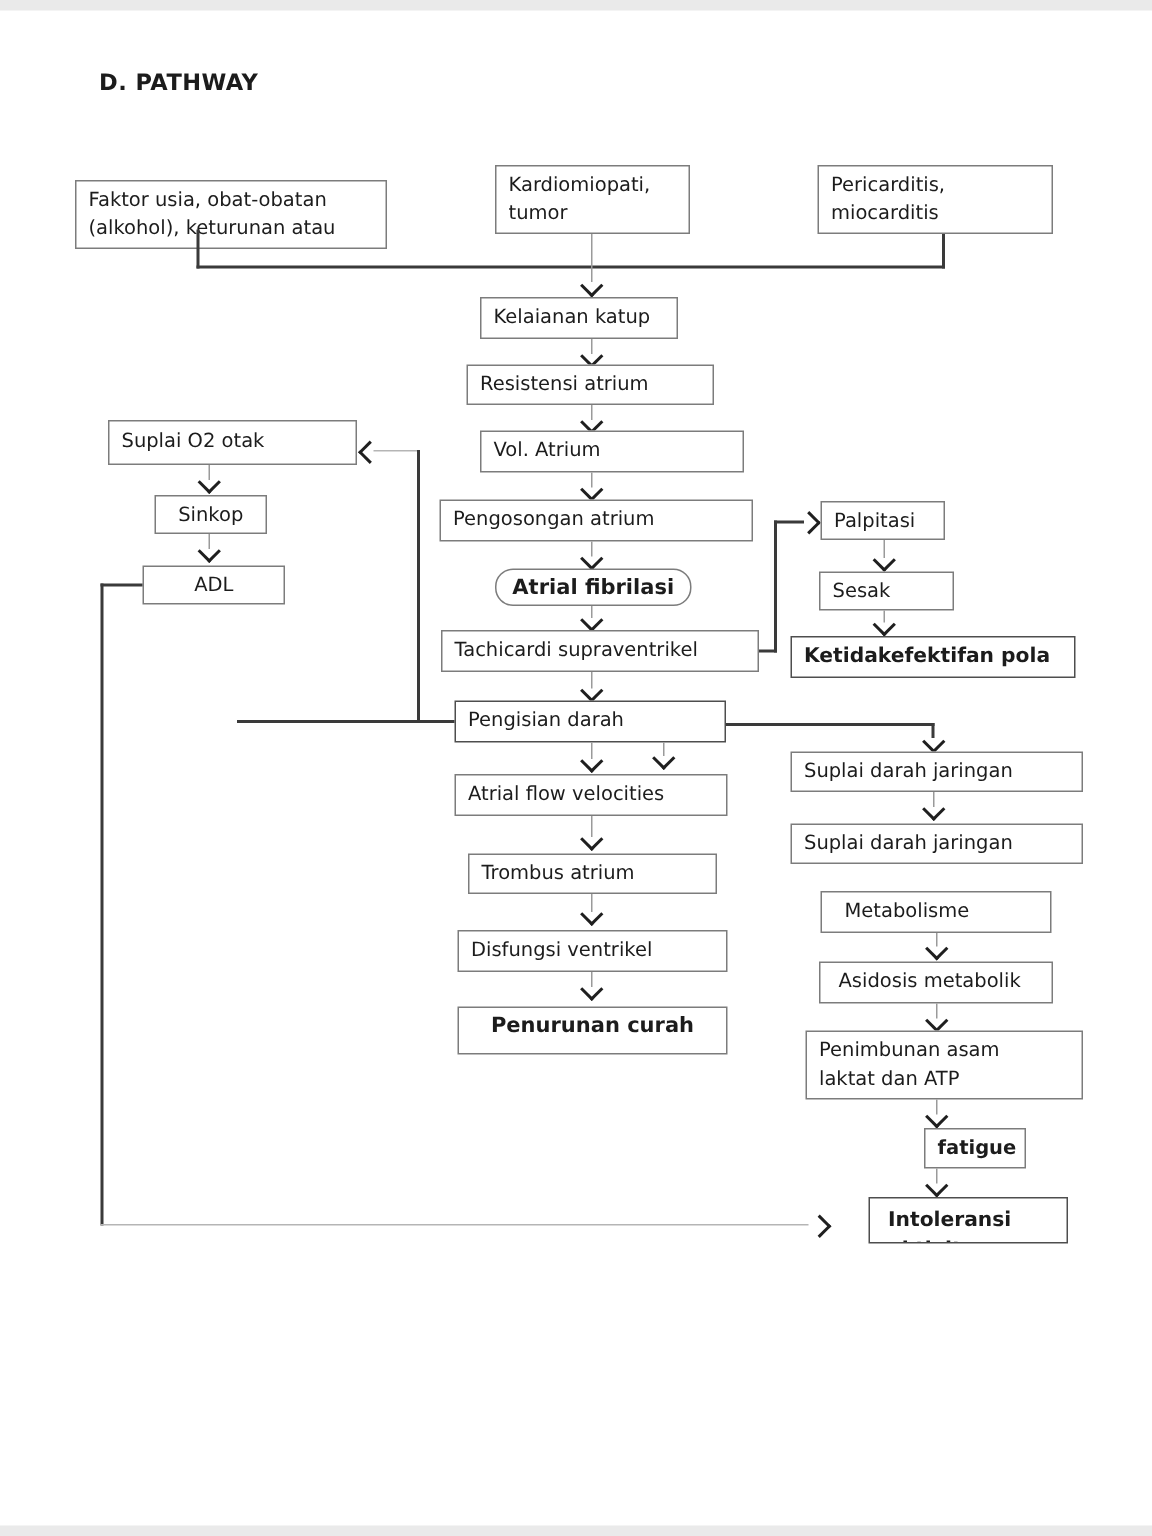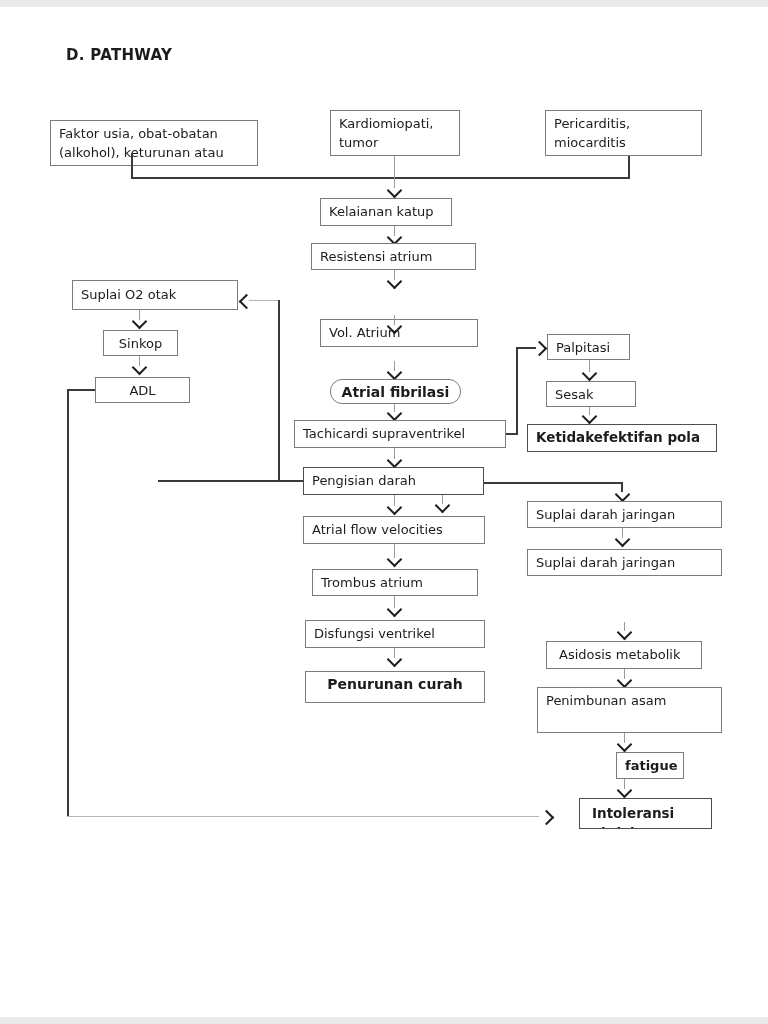--- a/index.html
+++ b/index.html
@@ -60,26 +60,29 @@
   </div>
   <div class="stem" style="left:394px;top:226px;height:10px;"></div>
   <span class="chev down" style="left:389px;top:232px;"></span>
 
   <div class="node" style="left:311px;top:243px;width:165px;height:27px;">
     <span>Resistensi atrium</span>
   </div>
   <div class="stem" style="left:394px;top:270px;height:10px;"></div>
   <span class="chev down" style="left:389px;top:276px;"></span>
 
-  <div class="node" style="left:320px;top:287px;width:158px;height:28px;margin-top:32px;">
+  <div class="node" style="left:320px;top:287px;width:176px;height:28px;">
     <span>Vol. Atrium</span>
   </div>
   <div class="stem" style="left:394px;top:315px;height:10px;"></div>
   <span class="chev down" style="left:389px;top:321px;"></span>
 
+  <div class="node" style="left:293px;top:333px;width:209px;height:28px;">
+    <span>Pengosongan atrium</span>
+  </div>
   <div class="stem" style="left:394px;top:361px;height:10px;"></div>
   <span class="chev down" style="left:389px;top:367px;"></span>
 
   <div class="node bold center" style="left:330px;top:379px;width:131px;height:25px;font-size:14px;line-height:18px;border-radius:12px;">
     <span>Atrial fibrilasi</span>
   </div>
   <div class="stem" style="left:394px;top:404px;height:8px;"></div>
   <span class="chev down" style="left:389px;top:408px;"></span>
 
   <div class="node" style="left:294px;top:420px;width:212px;height:28px;">
@@ -172,31 +175,35 @@
   <div class="node" style="left:527px;top:501px;width:195px;height:27px;">
     <span>Suplai darah jaringan</span>
   </div>
   <div class="stem" style="left:622px;top:528px;height:10px;"></div>
   <span class="chev down" style="left:617px;top:534px;"></span>
 
   <div class="node" style="left:527px;top:549px;width:195px;height:27px;">
     <span>Suplai darah jaringan</span>
   </div>
 
+  <div class="node" style="left:547px;top:594px;width:154px;height:28px;padding-left:15px;">
+    <span>Metabolisme</span>
+  </div>
   <div class="stem" style="left:624px;top:622px;height:9px;"></div>
   <span class="chev down" style="left:619px;top:627px;"></span>
 
   <div class="node" style="left:546px;top:641px;width:156px;height:28px;padding-left:12px;">
     <span>Asidosis metabolik</span>
   </div>
   <div class="stem" style="left:624px;top:669px;height:10px;"></div>
   <span class="chev down" style="left:619px;top:675px;"></span>
 
   <div class="node" style="left:537px;top:687px;width:185px;height:46px;">
     <span class="ln">Penimbunan asam</span>
+    <span class="ln">laktat dan ATP</span>
   </div>
   <div class="stem" style="left:624px;top:733px;height:10px;"></div>
   <span class="chev down" style="left:619px;top:739px;"></span>
 
   <div class="node center" style="left:616px;top:752px;width:68px;height:27px;font-weight:bold;">
     <span>fatigue</span>
   </div>
   <div class="stem" style="left:624px;top:779px;height:10px;"></div>
   <span class="chev down" style="left:619px;top:785px;"></span>
 

